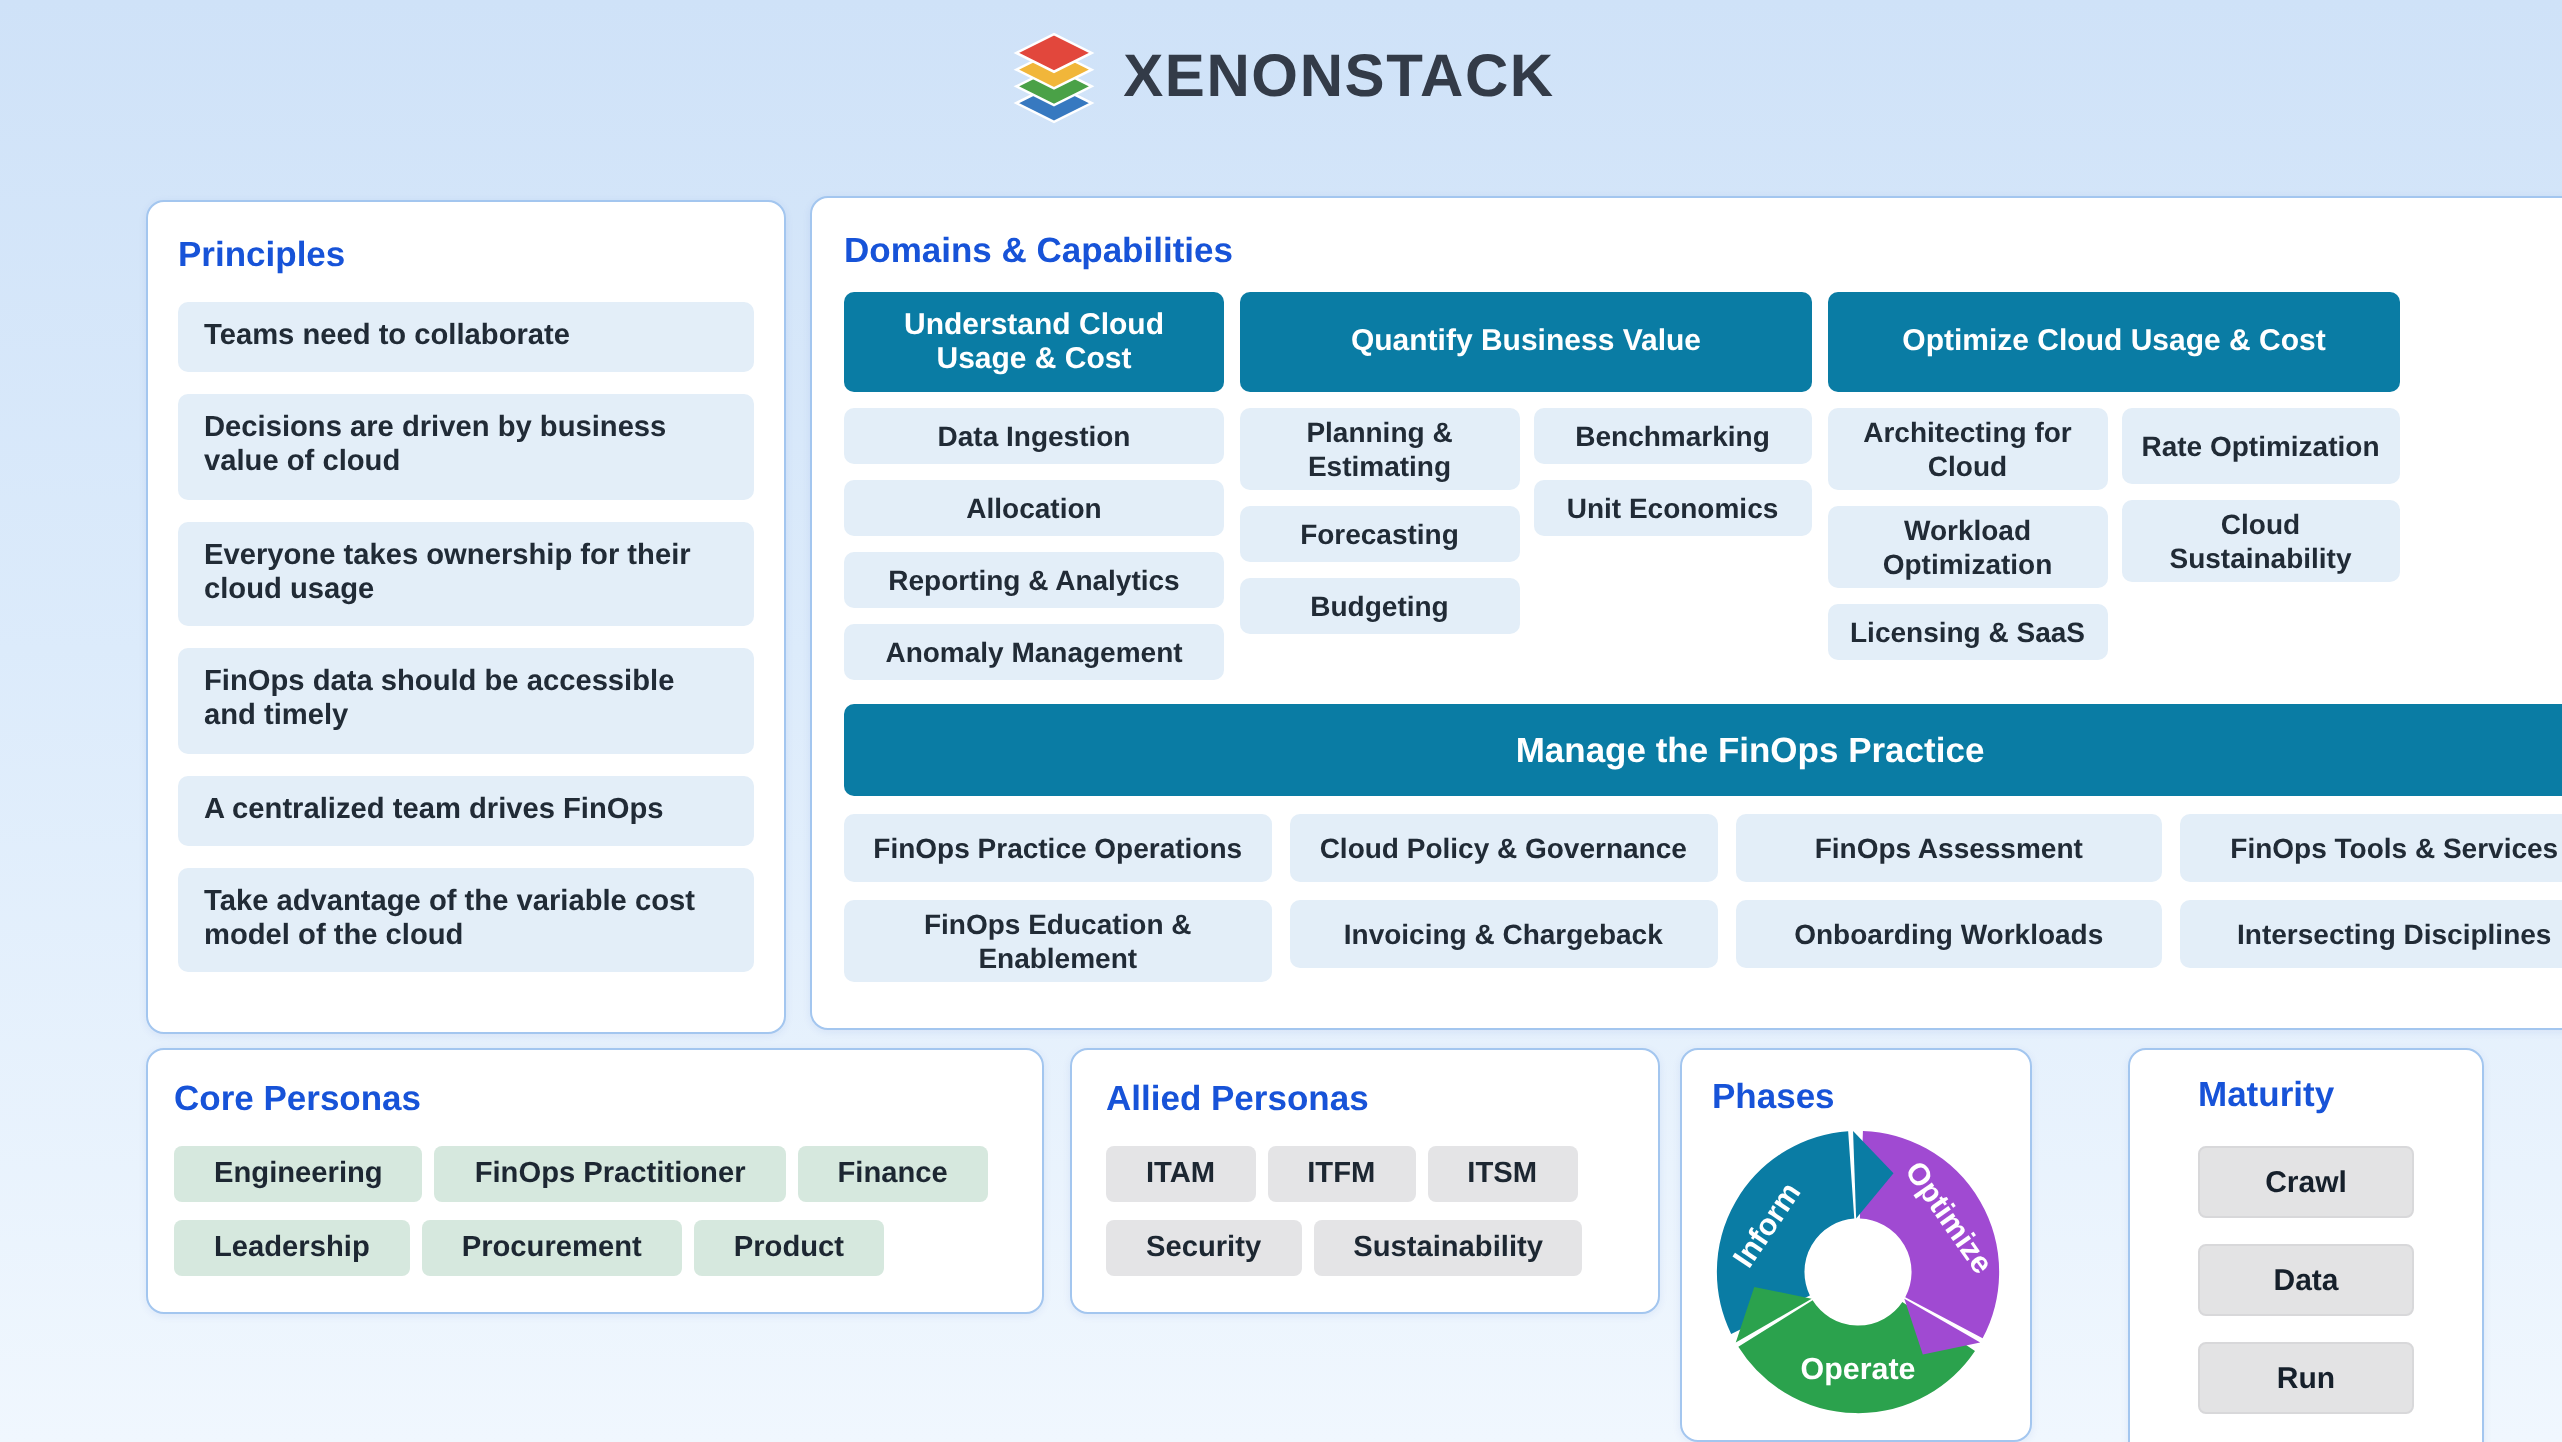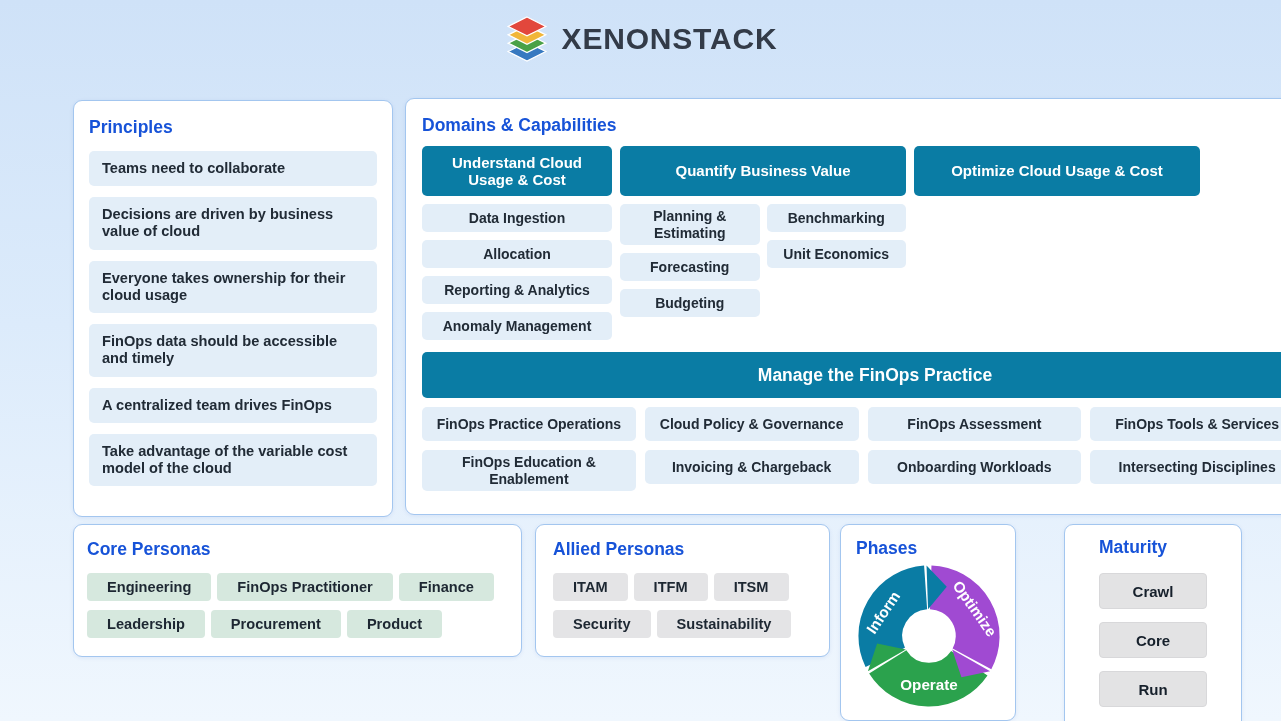--- a/index.html
+++ b/index.html
@@ -130,20 +130,31 @@
           </div>
           <div class="col">
             <div class="cap">Benchmarking</div>
             <div class="cap">Unit Economics</div>
           </div>
         </div>
       </div>
 
       <div class="group g3">
         <div class="teal-header">Optimize Cloud Usage &amp; Cost</div>
+        <div class="cols">
+          <div class="col">
+            <div class="cap">Architecting for Cloud</div>
+            <div class="cap">Workload Optimization</div>
+            <div class="cap">Licensing &amp; SaaS</div>
+          </div>
+          <div class="col">
+            <div class="cap" style="min-height:38px;">Rate Optimization</div>
+            <div class="cap" style="min-height:38px;">Cloud Sustainability</div>
+          </div>
+        </div>
       </div>
 
     </div>
 
     <div class="teal-bar">Manage the FinOps Practice</div>
 
     <div class="manage-grid">
       <div class="cap">FinOps Practice Operations</div>
       <div class="cap">Cloud Policy &amp; Governance</div>
       <div class="cap">FinOps Assessment</div>
@@ -195,18 +206,18 @@
       <text x="26" y="43" text-anchor="middle" transform="rotate(-56 26 43)">Inform</text>
       <text x="94" y="40" text-anchor="middle" transform="rotate(55 94 40)">Optimize</text>
       <text x="60" y="104" text-anchor="middle">Operate</text>
     </svg>
   </section>
 
   <section class="card" id="maturity">
     <h2 class="card-title">Maturity</h2>
     <div class="mstack">
       <div class="maturity-pill">Crawl</div>
-      <div class="maturity-pill">Core</div>
+      <div class="maturity-pill">Data</div>
       <div class="maturity-pill">Run</div>
     </div>
   </section>
 
 </div>
 
 </body></html>

